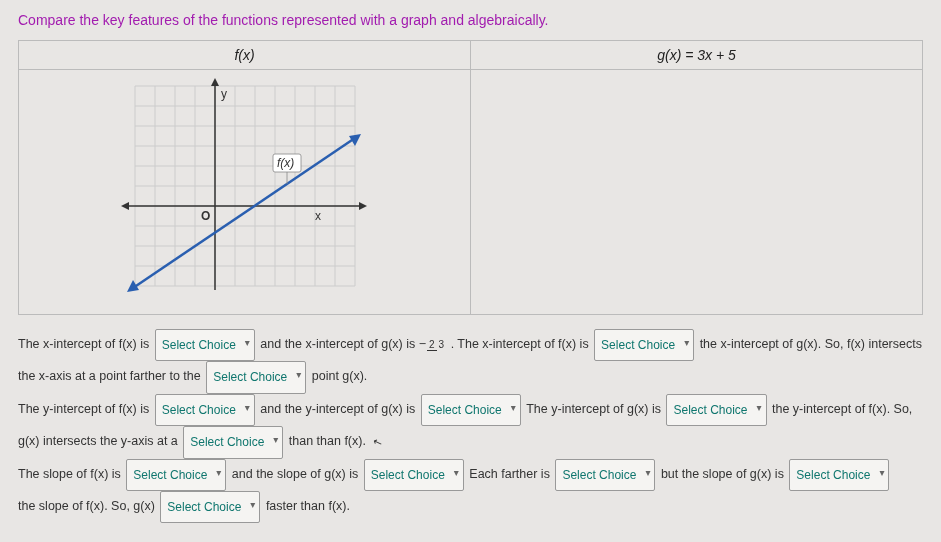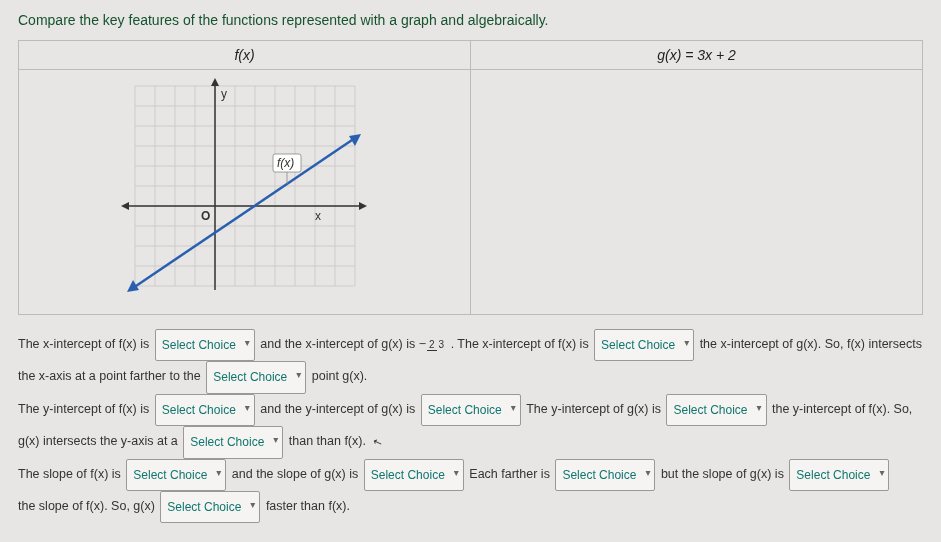--- a/index.html
+++ b/index.html
@@ -8,21 +8,21 @@
       height: 542px;
       background: #e8e6e4;
       font-family: Arial, sans-serif;
       font-size: 13px;
       color: #333;
       padding: 12px 18px;
       overflow: hidden;
     }
     .instruction {
       font-size: 14px;
-      color: #14532d;
+      color: #a21caf;
       margin-bottom: 12px;
     }
     .comparison-table {
       width: 100%;
       border-collapse: collapse;
       margin-bottom: 14px;
     }
     .comparison-table td {
       border: 1px solid #bbb;
       padding: 6px 4px;
@@ -97,21 +97,21 @@
   </style>
 </head>
 <body>
 
 <div class="instruction">Compare the key features of the functions represented with a graph and algebraically.</div>
 
 <table class="comparison-table">
   <tbody>
       <tr>
     <td class="header-cell">f(x)</td>
-    <td class="header-cell">g(x) = 3x + 2</td>
+    <td class="header-cell">g(x) = 3x + 5</td>
   </tr>
   <tr>
     <td class="graph-cell">
       <svg class="graph-svg" viewBox="0 0 260 220">
         <g>
           <line class="grid-line" x1="20" y1="10" x2="20" y2="210"></line>
           <line class="grid-line" x1="40" y1="10" x2="40" y2="210"></line>
           <line class="grid-line" x1="60" y1="10" x2="60" y2="210"></line>
           <line class="grid-line" x1="80" y1="10" x2="80" y2="210"></line>
           <line class="grid-line" x1="100" y1="10" x2="100" y2="210"></line>

